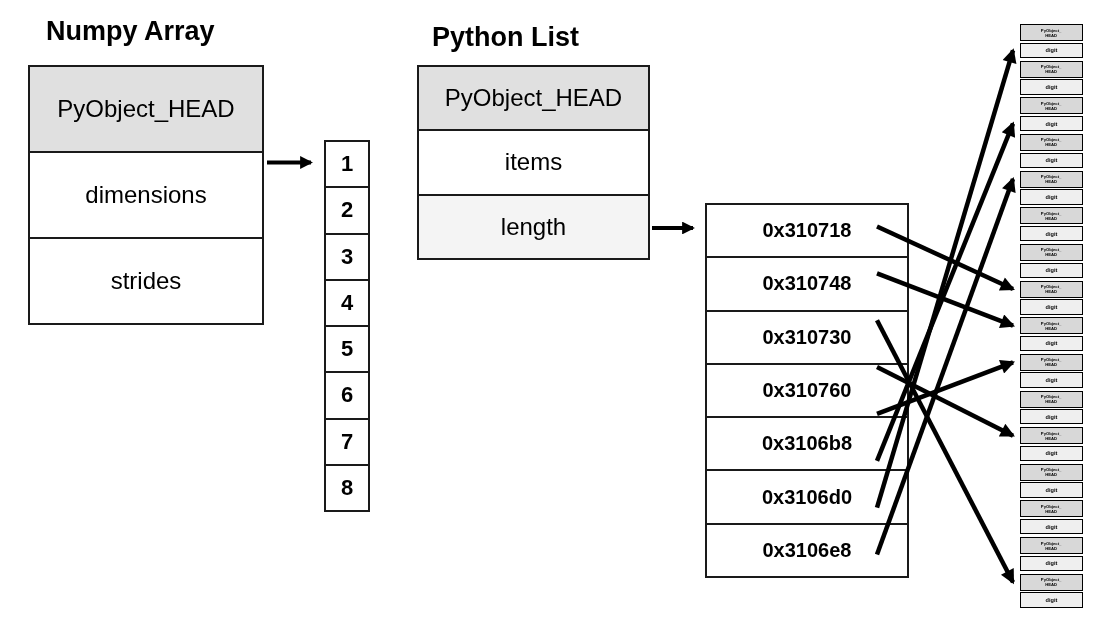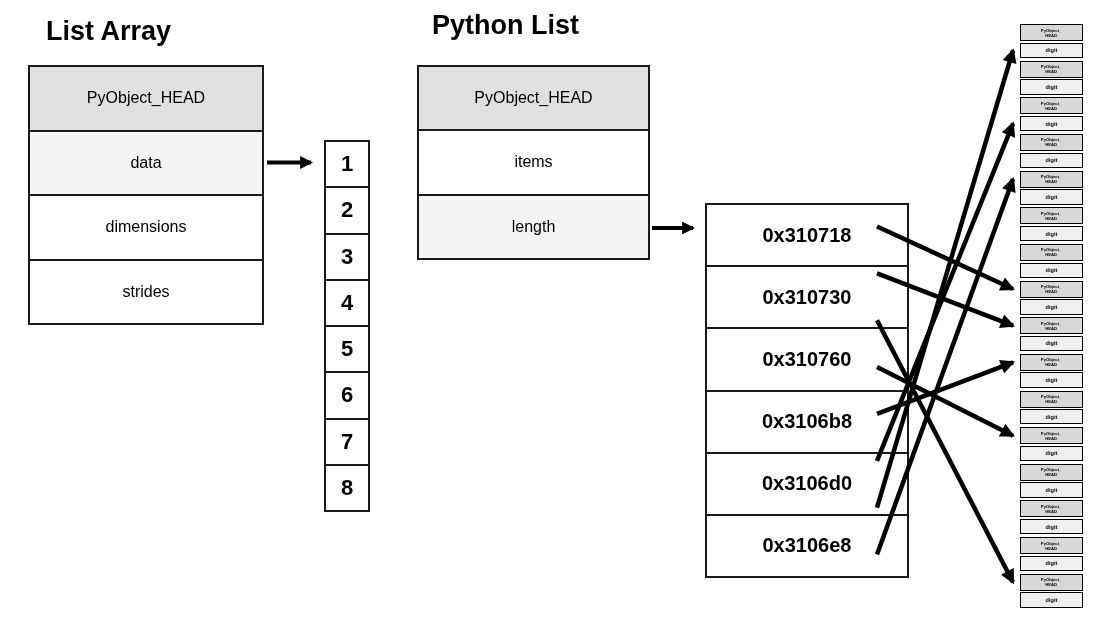--- a/index.html
+++ b/index.html
@@ -9,21 +9,21 @@
   }
   .title{
     position:absolute;font-size:27px;font-weight:bold;letter-spacing:0px;white-space:nowrap;
   }
   .bigbox{
     position:absolute;border:2px solid #1a1a1a;box-sizing:border-box;background:#fff;
     display:flex;flex-direction:column;
   }
   .bigbox .row{
     flex:1;display:flex;align-items:center;justify-content:center;
-    font-size:16px;background:var(--cell-fill);
+    font-size:24px;background:var(--cell-fill);
   }
   .bigbox .row + .row{border-top:2px solid #1a1a1a;}
   .bigbox .row.header{background:var(--header-fill);}
   .bigbox .row.sub{background:var(--subheader-fill);}
   .stackbox{
     position:absolute;border:2px solid #1a1a1a;box-sizing:border-box;background:#fff;
     display:flex;flex-direction:column;
   }
   .stackbox .bcell{
     flex:1;display:flex;align-items:center;justify-content:center;
@@ -49,50 +49,50 @@
     text-align:center;font-size:9px;font-weight:bold;
     transform:scale(0.62);transform-origin:center center;white-space:nowrap;
   }
   #arrows{position:absolute;left:0;top:0;pointer-events:none;}
 </style>
 </head>
 <body>
 
 <div class="canvas">
 
-  <div class="title" style="left:46px;top:16px">List Array</div>
+  <div class="title" style="left:46px;top:16px">Numpy Array</div>
 
   <div class="bigbox" style="left:28px;top:65px;width:236px;height:260px">
     <div class="row header">PyObject_HEAD</div>
-    <div class="row sub">data</div>
     <div class="row">dimensions</div>
     <div class="row">strides</div>
   </div>
 
   <div class="stackbox" id="numpy-buffer" style="left:324px;top:140px;width:46px;height:372px">
       <div class="bcell">1</div>
       <div class="bcell bt">2</div>
       <div class="bcell bt">3</div>
       <div class="bcell bt">4</div>
       <div class="bcell bt">5</div>
       <div class="bcell bt">6</div>
       <div class="bcell bt">7</div>
       <div class="bcell bt">8</div>
     </div>
 
-  <div class="title" style="left:432px;top:10px">Python List</div>
+  <div class="title" style="left:432px;top:22px">Python List</div>
 
   <div class="bigbox" style="left:417px;top:65px;width:233px;height:195px">
     <div class="row header">PyObject_HEAD</div>
     <div class="row">items</div>
     <div class="row sub">length</div>
   </div>
 
   <div class="stackbox" id="pointer-box" style="left:705px;top:203px;width:204px;height:375px">
       <div class="pcell">0x310718</div>
+      <div class="pcell bt">0x310748</div>
       <div class="pcell bt">0x310730</div>
       <div class="pcell bt">0x310760</div>
       <div class="pcell bt">0x3106b8</div>
       <div class="pcell bt">0x3106d0</div>
       <div class="pcell bt">0x3106e8</div>
     </div>
 
   <div id="object-column">
       <div class="ocell head" style="top: 0px; height: 17px;">
         <div class="htxt">

